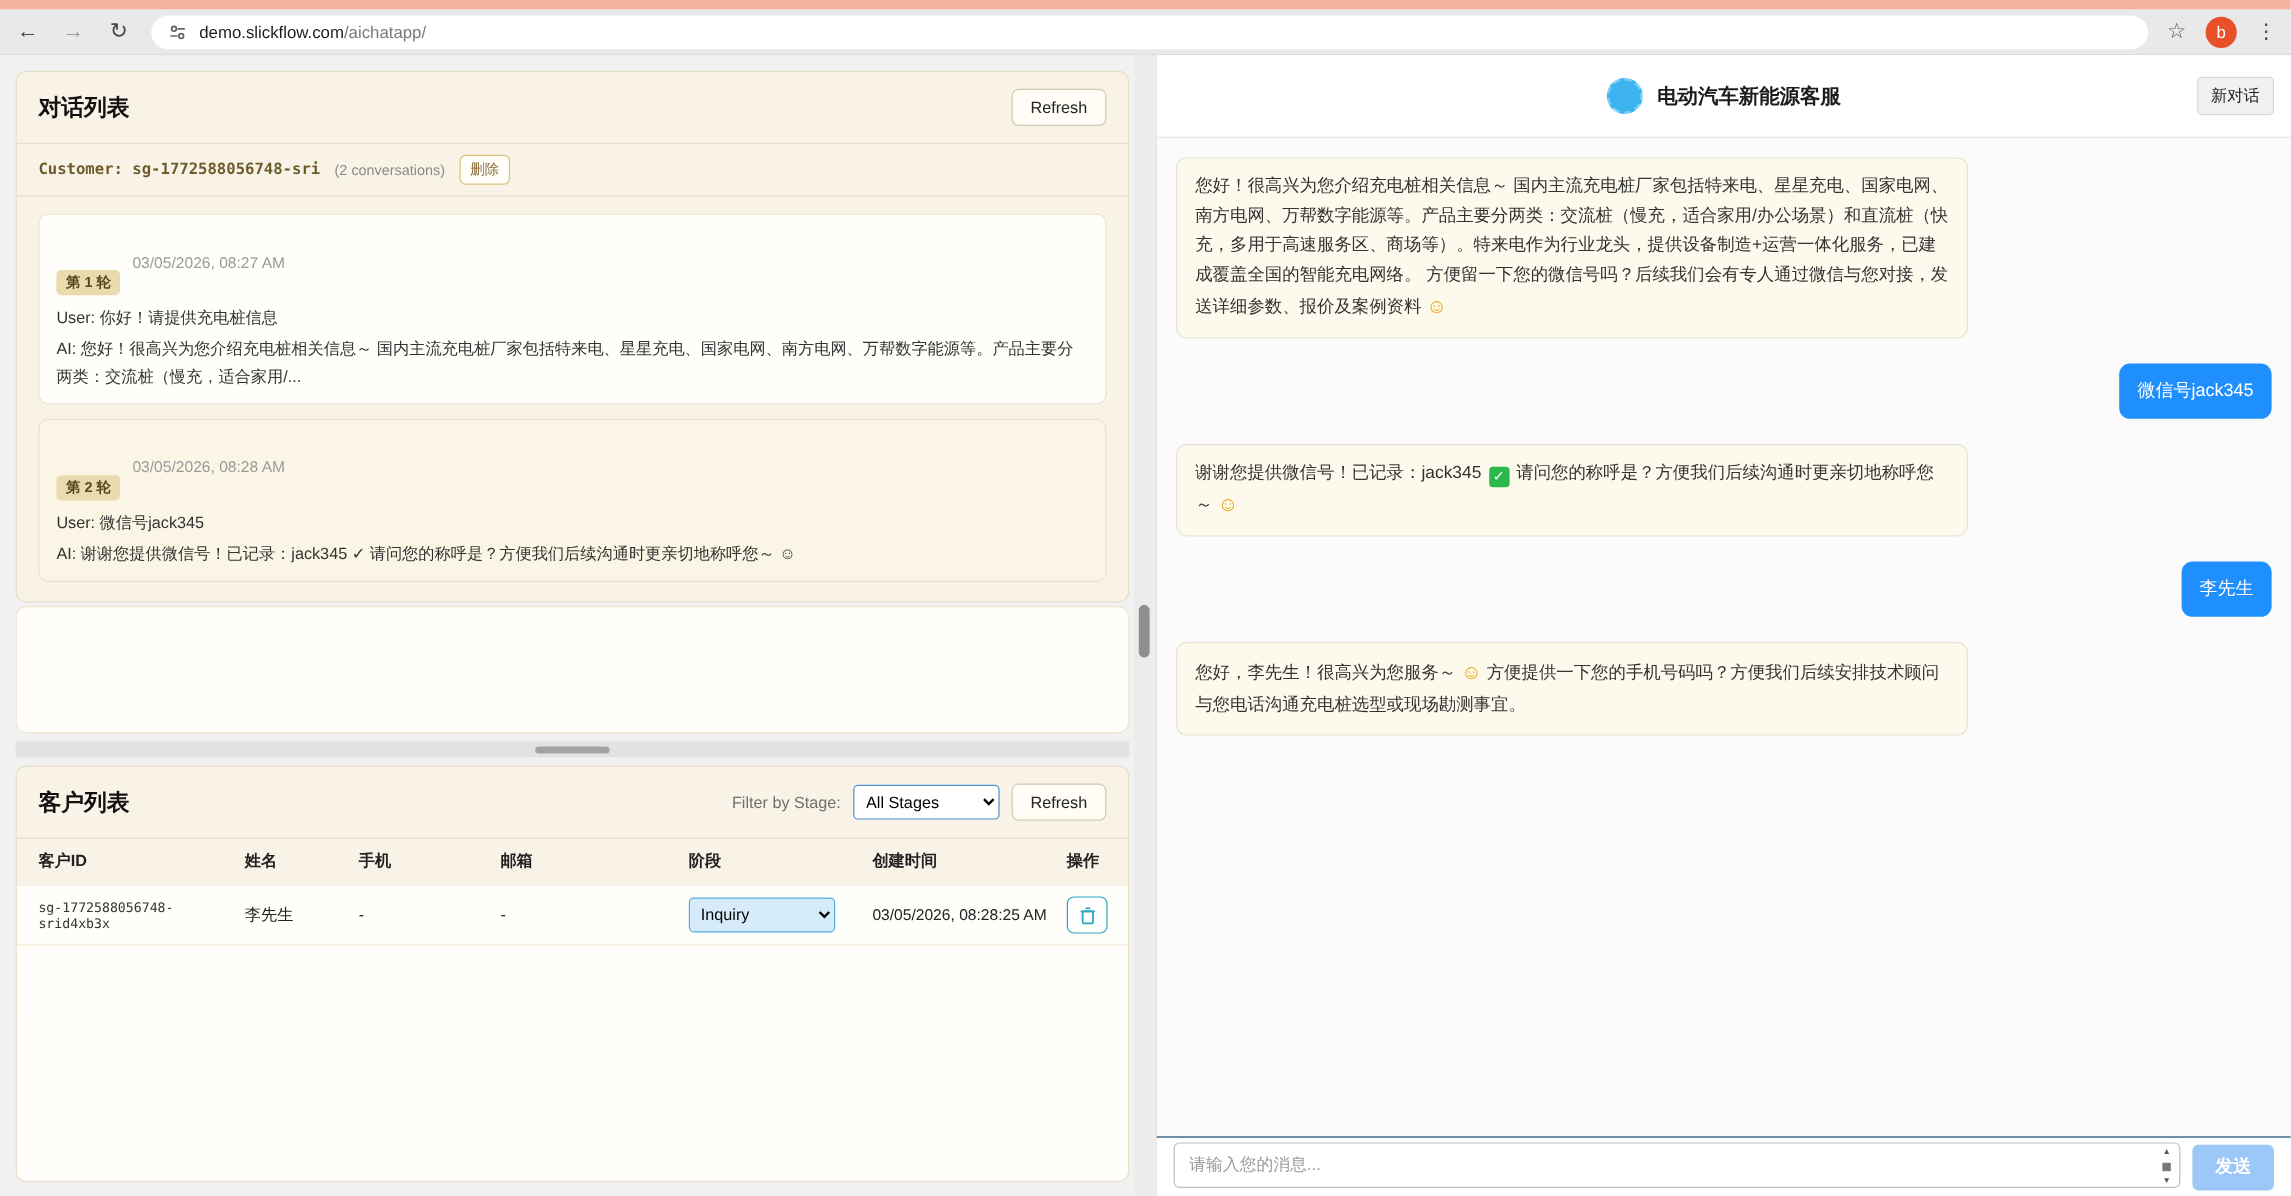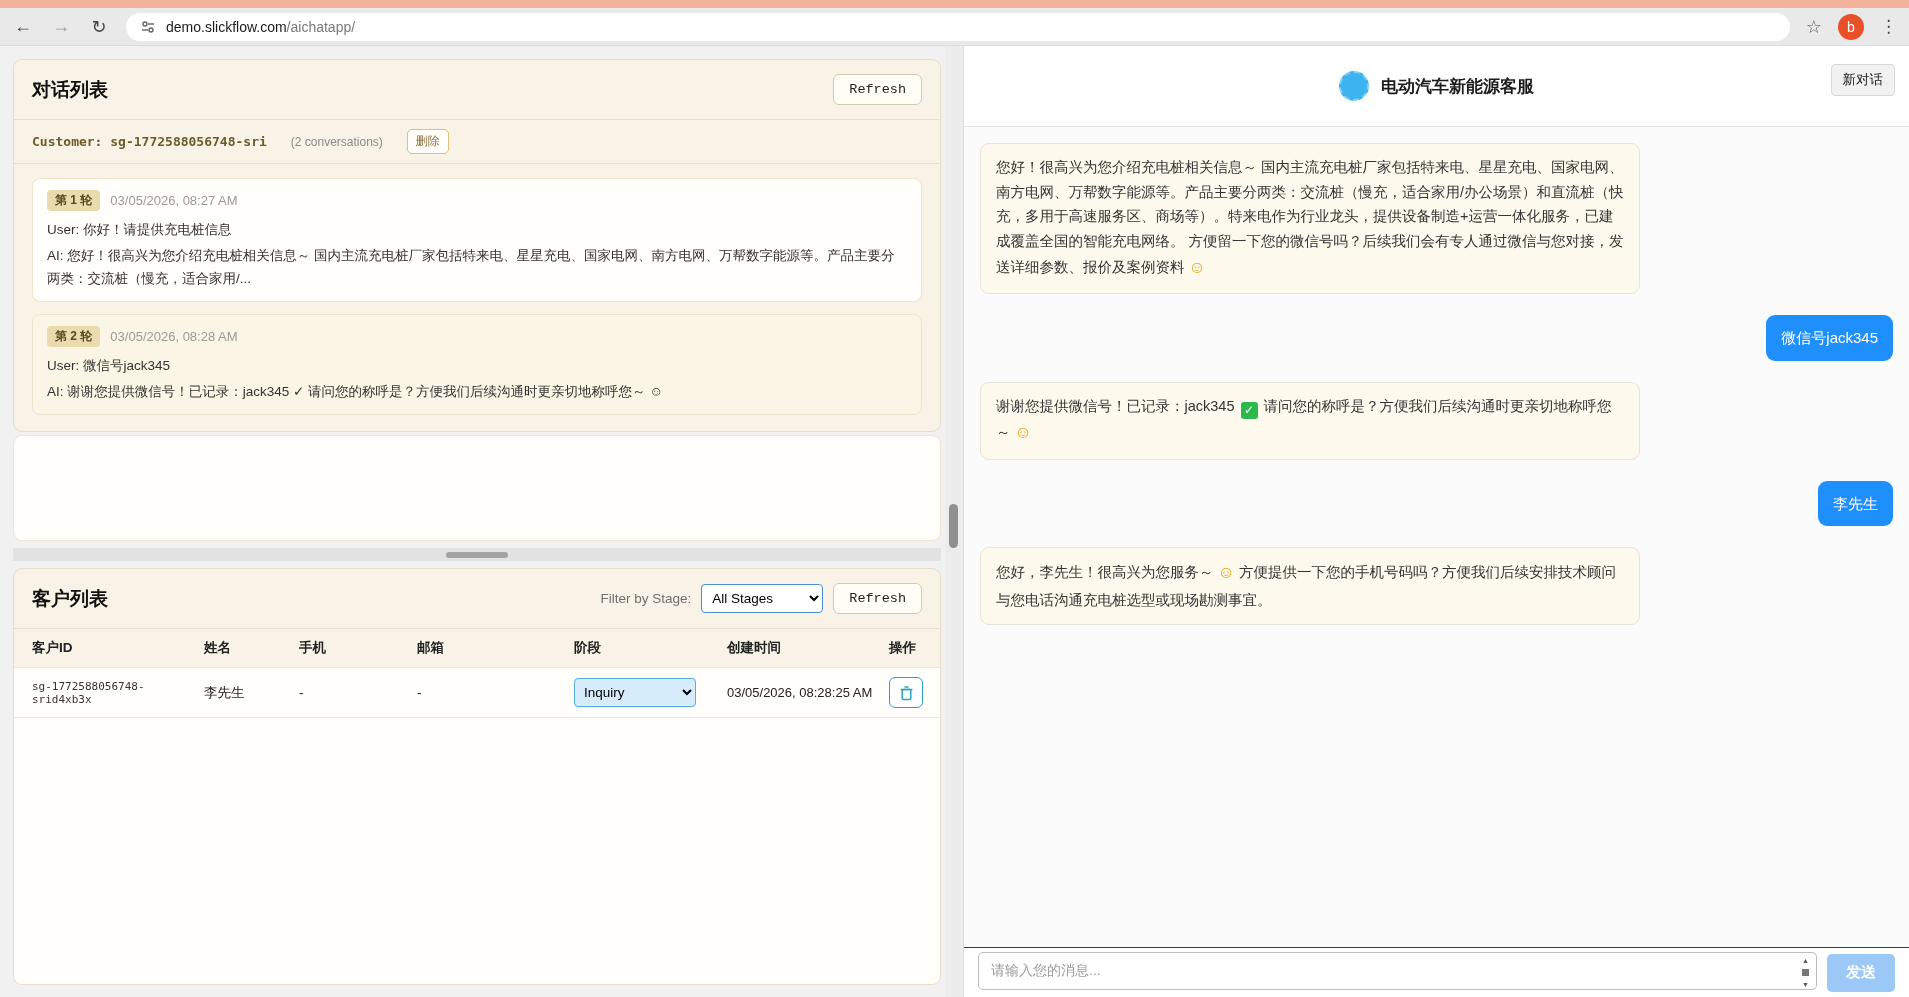--- a/index.html
+++ b/index.html
@@ -38,37 +38,37 @@
   .v-scrollbar .thumb { position:absolute; left:4px; width:9px; top:458px; height:44px; background:#8f8f8f; border-radius:5px; }
   .right-pane { flex:1; background:#fbfbfb; border-left:1px solid #dddddd; display:flex; flex-direction:column; }
 
   
   .card { background:#f8f3e6; border:1px solid #e7dec9; border-radius:9px; overflow:hidden; }
   .card-header { display:flex; align-items:center; justify-content:space-between; padding:14px 18px; }
   .card-title { font-size:19px; font-weight:bold; color:#111; }
   .btn-light {
     background:#fffdf6; border:1px solid #d2cab3; border-radius:6px;
     padding:7px 15px; font-size:13.5px; color:#222; cursor:pointer;
-    font-family:Liberation Mono, monospace;
+    font-family:Liberation Sans, sans-serif;
   }
   .customer-row {
     border-top:1px solid #e7dec9; border-bottom:1px solid #e7dec9;
-    padding:9px 18px; display:flex; align-items:center; gap:24px;
+    padding:9px 18px; display:flex; align-items:center; gap:12px;
   }
   .customer-id { font-family:"DejaVu Sans Mono","Liberation Mono",monospace; font-weight:bold; font-size:13px; color:#6d5c2a; }
   .customer-count { font-size:12px; color:#8a8a8a; }
   .btn-delete-sm {
     background:#fffef8; border:1px solid #d9c27a; color:#8a6d3b;
     border-radius:5px; padding:3px 8px; font-size:12px; cursor:pointer; font-family:inherit;
   }
   .rounds-wrap { padding:14px 18px 16px 18px; display:flex; flex-direction:column; gap:12px; }
   .round-item { border:1px solid #ece3cd; border-radius:8px; padding:11px 14px; background:#fffefa; }
   .round-item.alt { background:#faf5e4; }
   .round-head { display:flex; align-items:center; gap:10px; margin-bottom:8px; }
-  .round-badge { background:#e9dbae; color:#57491e; font-size:12px; font-weight:bold; padding:2px 8px; border-radius:4px; }
+  .round-badge { background:#e9dbae; color:#57491e; font-size:12px; font-weight:bold; padding:2px 8px; border-radius:4px;margin-top:35px; }
   .round-time { font-size:13px; color:#9a9a9a; }
   .round-line { font-size:13.5px; color:#333; line-height:1.65; margin-top:4px; }
   .empty-panel { background:#fffefa; border:1px solid #eee6d2; border-radius:9px; height:106px; margin-top:3px; }
 
   .resize-bar { height:13px; background:#e2e2e2; margin:7px 0; display:flex; align-items:center; justify-content:center; cursor:row-resize; }
   .resize-pill { width:62px; height:6px; border-radius:3px; background:#a3a3a3; }
 
   
   .customers-card { flex:1; display:flex; flex-direction:column; }
   .filter-zone { display:flex; align-items:center; gap:10px; }
@@ -90,21 +90,21 @@
   }
   .cell-created { font-size:13px; line-height:1.35; }
   .btn-trash {
     width:34px; height:31px; background:#ffffff; border:1.5px solid #2aa5c0;
     border-radius:6px; display:flex; align-items:center; justify-content:center; cursor:pointer;
   }
   .table-fill { flex:1; background:#fffefa; border-top:1px solid #efe8d6; }
 
   
   .chat-header {
-    height:81px; background:#ffffff; border-bottom:1px solid #e4e4e4;
+    height:69px; background:#ffffff; border-bottom:1px solid #e4e4e4;
     display:flex; align-items:center; justify-content:center; position:relative; flex:0 0 auto;
   }
   .chat-title-group { display:flex; align-items:center; gap:12px; }
   .chat-avatar { width:30px; height:30px; border-radius:50%; background:#3db3f0; border:2px dashed #7ed0f7; }
   .chat-title { font-size:17px; font-weight:bold; color:#1c1c1c; }
   .btn-newchat {
     position:absolute; right:14px; top:18px;
     background:#f1f1f1; border:1px solid #d7d7d7; border-radius:4px;
     padding:6px 11px; font-size:13.5px; color:#222; cursor:pointer; font-family:inherit;
   }

